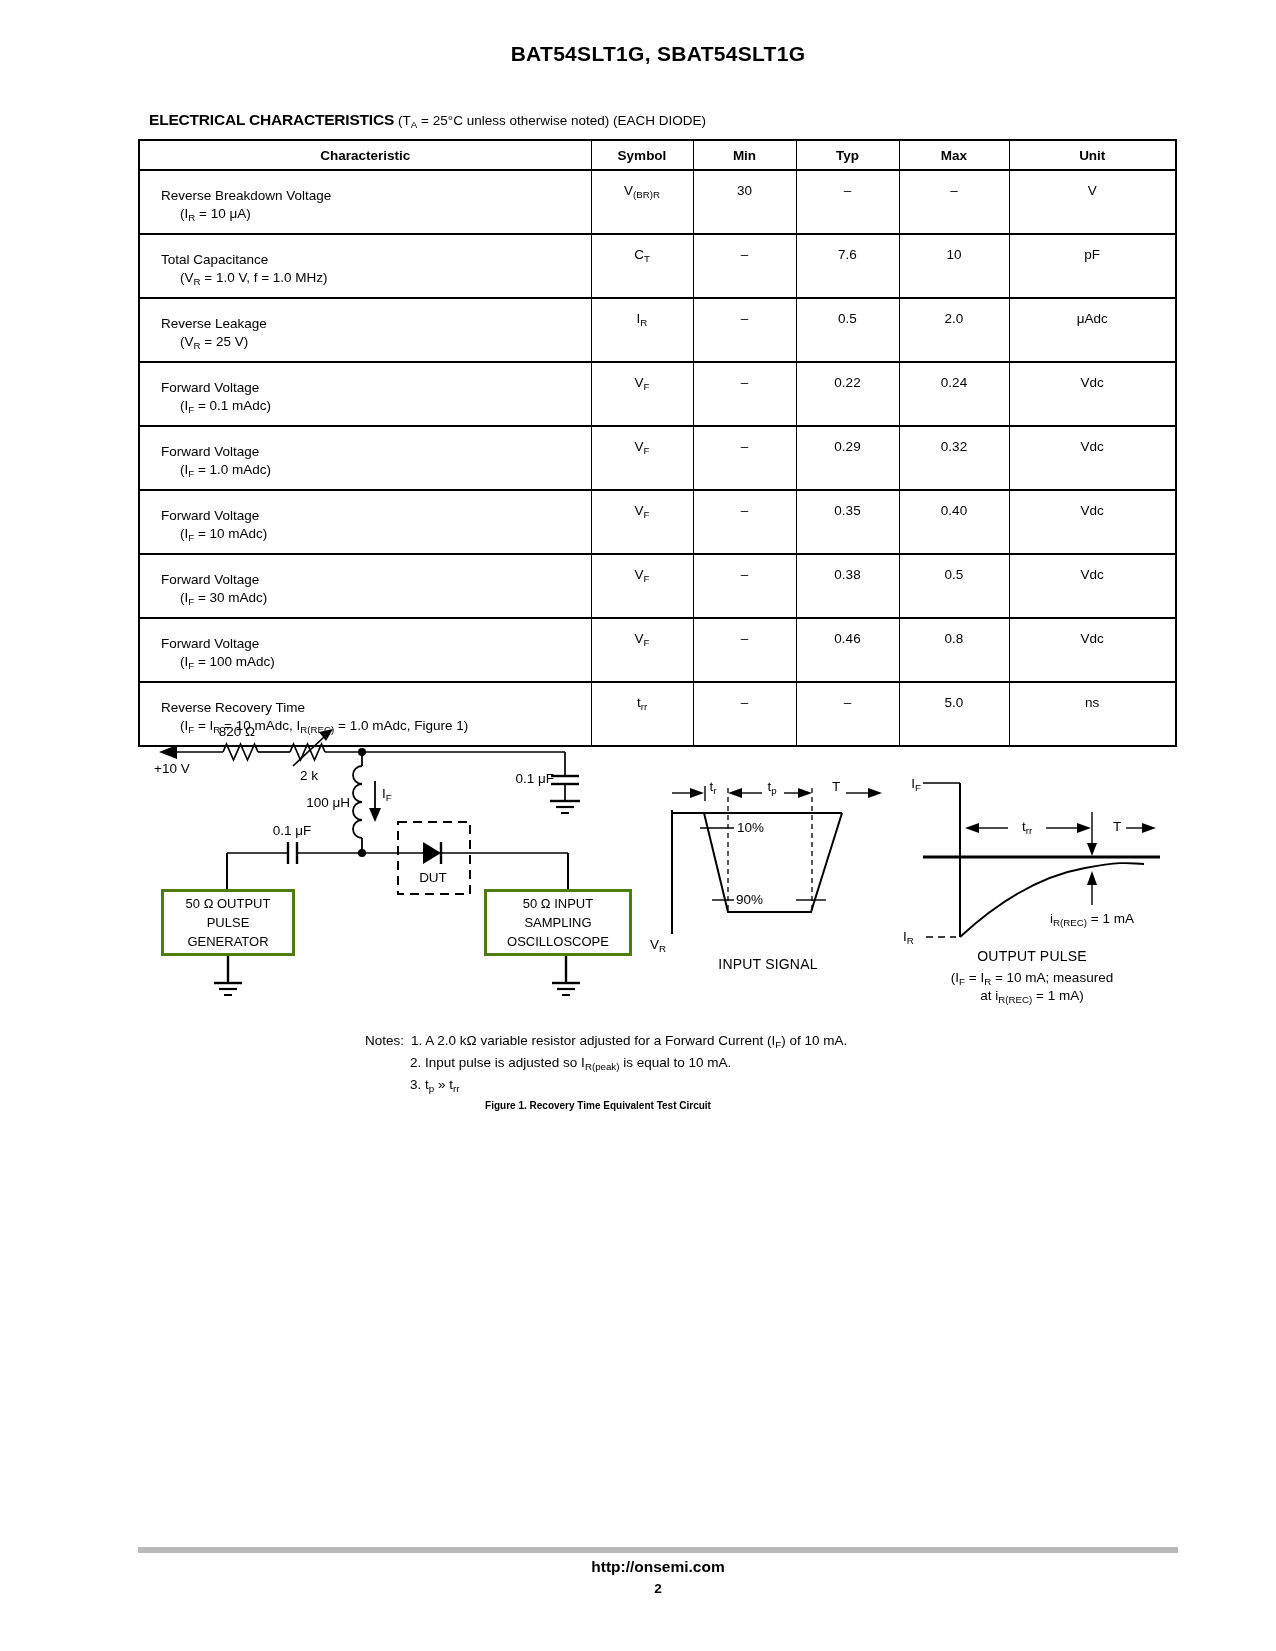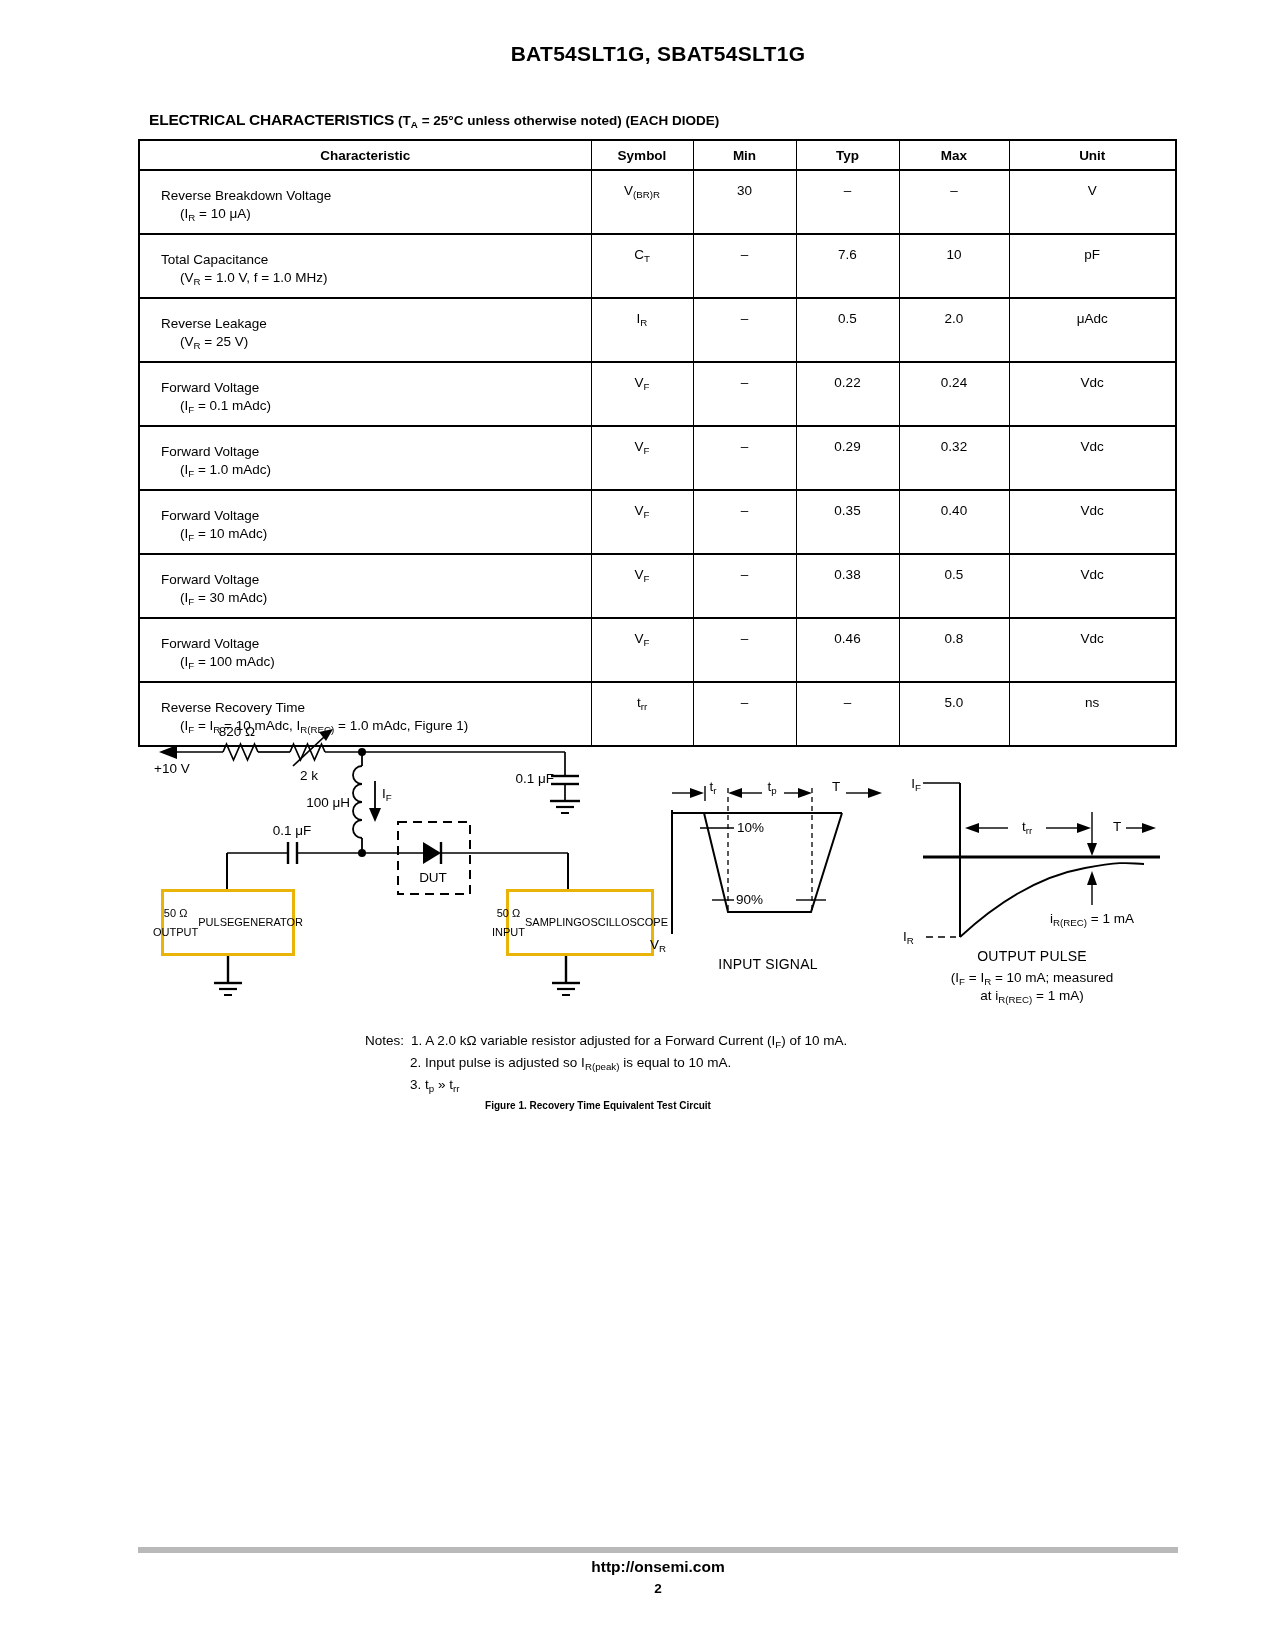--- a/index.html
+++ b/index.html
@@ -4,21 +4,21 @@
 <style>
   * { margin:0; padding:0; box-sizing:border-box; }
   body { background:#ffffff; font-family:"Liberation Sans", sans-serif; color:#000; }
   .page { position:relative; width:1276px; height:1651px; background:#fff; overflow:hidden;margin-left:20px; }
 
   .title { position:absolute; left:0; right:0; top:42px; text-align:center;
            font-size:21px; font-weight:bold; letter-spacing:0.3px; }
 
   .section-heading { position:absolute; left:129px; top:111px; white-space:nowrap; }
   .sh-bold { font-size:15.5px; font-weight:bold; letter-spacing:-0.2px; }
-  .sh-note { font-size:13.5px; margin-left:4px;font-weight:bold; }
+  .sh-note { font-size:13.5px; margin-left:4px; }
 
   sub { font-size:0.72em; line-height:0; position:relative; top:0.28em; vertical-align:baseline; }
 
   table.spec-table { position:absolute; left:118px; top:139px; width:1037px;
                      border-collapse:collapse; table-layout:fixed; }
   .spec-table th, .spec-table td { border:1px solid #000; }
   .spec-table { border:2px solid #000; }
   .spec-table tr { border-top:2px solid #000;border-radius:8px; }
   .spec-table th { height:30px; font-size:13.5px; font-weight:bold; text-align:center; vertical-align:middle; }
   .spec-table td { height:49px; font-size:13.5px; vertical-align:top; padding:12px; }
@@ -27,22 +27,22 @@
   .c-sym, .c-unit { text-align:center; padding-top:5px; }
   .c-val { text-align:center; padding-top:26px; }
 
   .fig-svg { position:absolute; left:0; top:0; width:1276px; height:1651px; pointer-events:none; }
 
   .lbl { position:absolute; font-size:13.5px; line-height:15px; white-space:nowrap; }
   .cx { transform:translateX(-50%); }
   .rx { transform:translateX(-100%); }
   .figcap2 { font-size:14px; letter-spacing:0.2px; }
 
-  .cbox { position:absolute; border:3px solid #eab308; display:flex; 
-          justify-content:center; align-items:center; font-size:11px; line-height:19px;
+  .cbox { position:absolute; border:3px solid #4d7c0f; display:flex; flex-direction:column;
+          justify-content:center; align-items:center; font-size:13px; line-height:19px;
           text-align:center; background:#fff; }
 
   .notes { position:absolute; left:345px; top:1030px; font-size:13.5px; line-height:22px; }
   .note-prefix { margin-right:7px; }
   .ind { margin-left:45px; }
 
   .fig-caption { position:absolute; left:318px; top:1100px; width:520px; text-align:center;
                  font-size:10px; font-weight:bold; }
 
   .footer-bar { position:absolute; left:118px; top:1547px; width:1040px; height:6px; background:#b9b9b9; }
@@ -270,21 +270,21 @@
   <div class="lbl" style="left:362px;top:786px">I<sub>F</sub></div>
   <div class="lbl rx" style="left:534px;top:771px">0.1 μF</div>
   <div class="lbl cx" style="left:272px;top:823px">0.1 μF</div>
   <div class="lbl cx" style="left:413px;top:870px">DUT</div>
 
   <div class="cbox" style="left:141px;top:889px;width:134px;height:67px">
     <div>50 Ω OUTPUT</div>
     <div>PULSE</div>
     <div>GENERATOR</div>
   </div>
-  <div class="cbox" style="left:486px;top:889px;width:148px;height:67px">
+  <div class="cbox" style="left:464px;top:889px;width:148px;height:67px">
     <div>50 Ω INPUT</div>
     <div>SAMPLING</div>
     <div>OSCILLOSCOPE</div>
   </div>
 
   <div class="lbl" style="left:630px;top:937px">V<sub>R</sub></div>
   <div class="lbl cx" style="left:693px;top:779px">t<sub>r</sub></div>
   <div class="lbl cx" style="left:752px;top:779px">t<sub>p</sub></div>
   <div class="lbl cx" style="left:816px;top:779px">T</div>
   <div class="lbl" style="left:717px;top:820px">10%</div>

